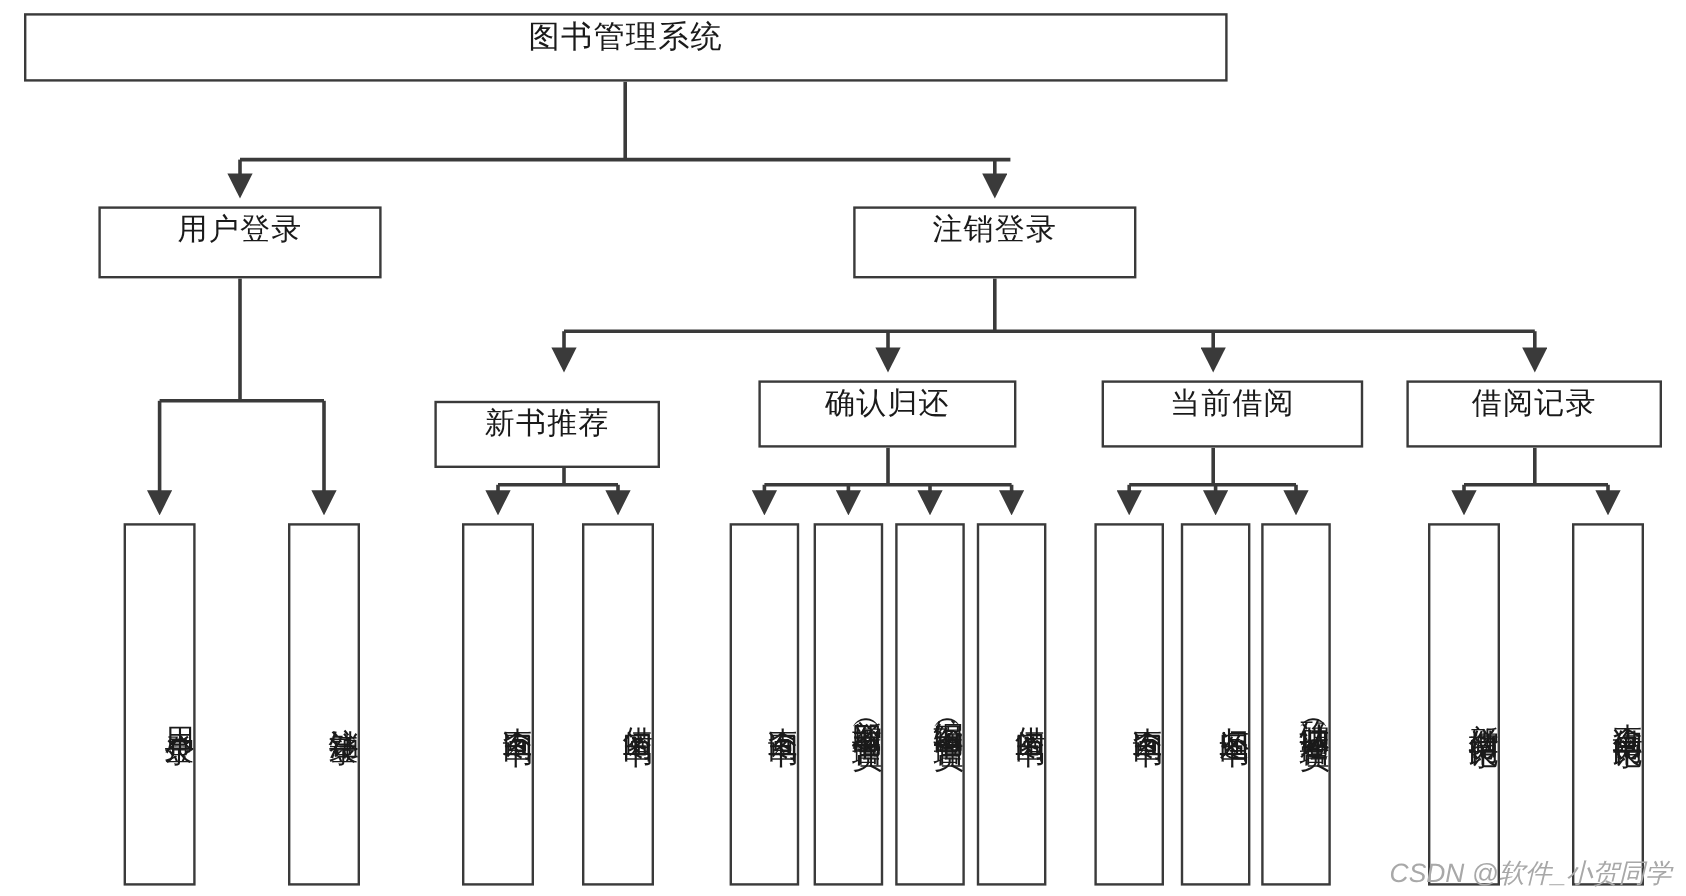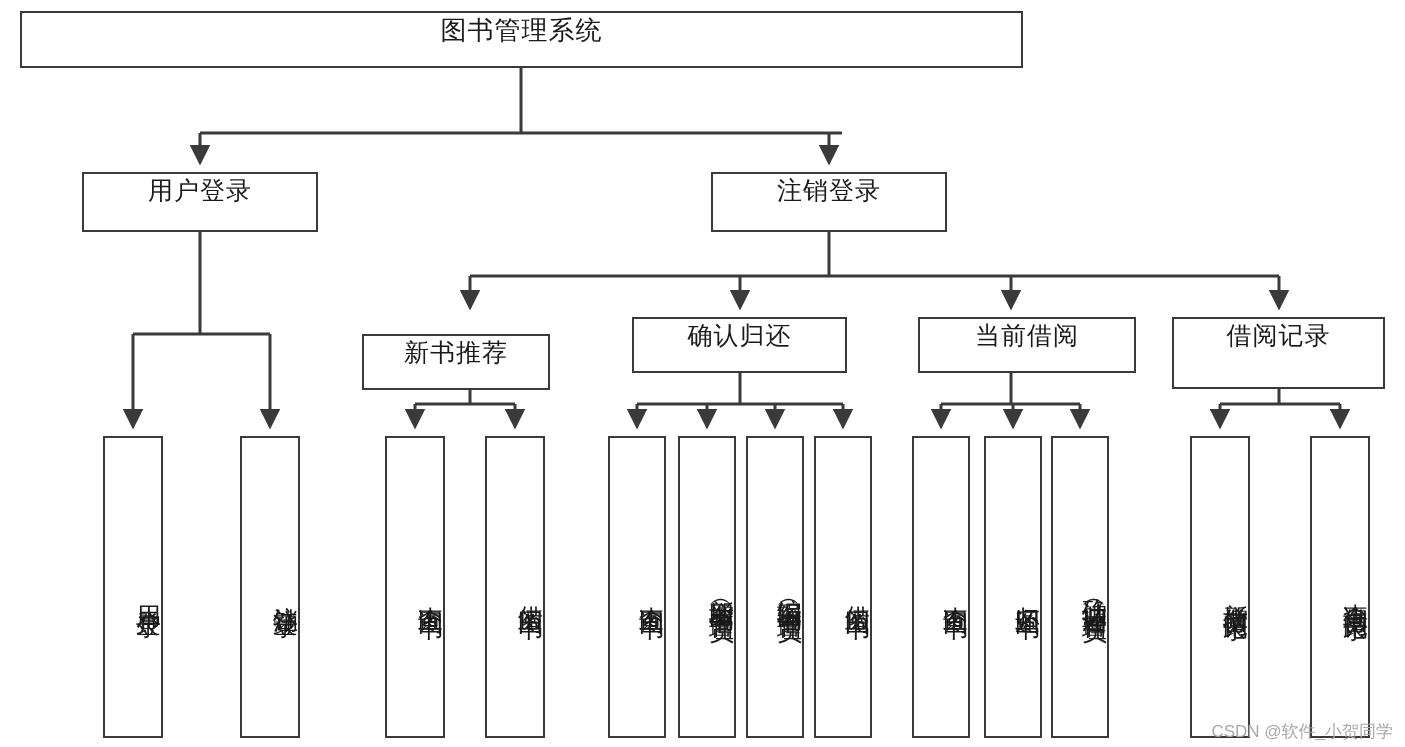--- a/index.html
+++ b/index.html
@@ -33,24 +33,25 @@
     writing-mode:vertical-rl;
     text-orientation:upright;
     line-height:1;
     display:block;
   }
   #title-node{font-size:26px;}
   #watermark{
     position:absolute;
     right:12px;
     bottom:4px;
-    font-size:17px;
+    font-size:22px;
     color:#a8a8a8;
     white-space:nowrap;
     pointer-events:none;
+    font-style:italic;
   }
 </style>
 </head>
 <body>
 
 <div id="stage">
 
   <svg id="wires" viewBox="0 0 1405 747" xmlns="http://www.w3.org/2000/svg">
     <defs>
       <marker id="arrow" viewBox="0 0 12 12" refX="10" refY="6" markerWidth="7" markerHeight="7" orient="auto-start-reverse">
@@ -118,21 +119,21 @@
   </div>
 
   <div class="node h-node" style="left:632px;top:317px;width:215px;height:56px;">
     <span>确认归还</span>
   </div>
 
   <div class="node h-node" style="left:902px;top:317px;width:218px;height:56px;margin-left:16px;">
     <span>当前借阅</span>
   </div>
 
-  <div class="node h-node" style="left:1172px;top:317px;width:213px;height:72px;">
+  <div class="node h-node" style="left:1172px;top:317px;width:213px;height:56px;">
     <span>借阅记录</span>
   </div>
 
   <div class="node leaf" style="left:103px;top:436px;width:60px;height:302px;">
     <span>用户登录</span>
   </div>
 
   <div class="node leaf" style="left:240px;top:436px;width:60px;height:302px;">
     <span>注销登录</span>
   </div>

